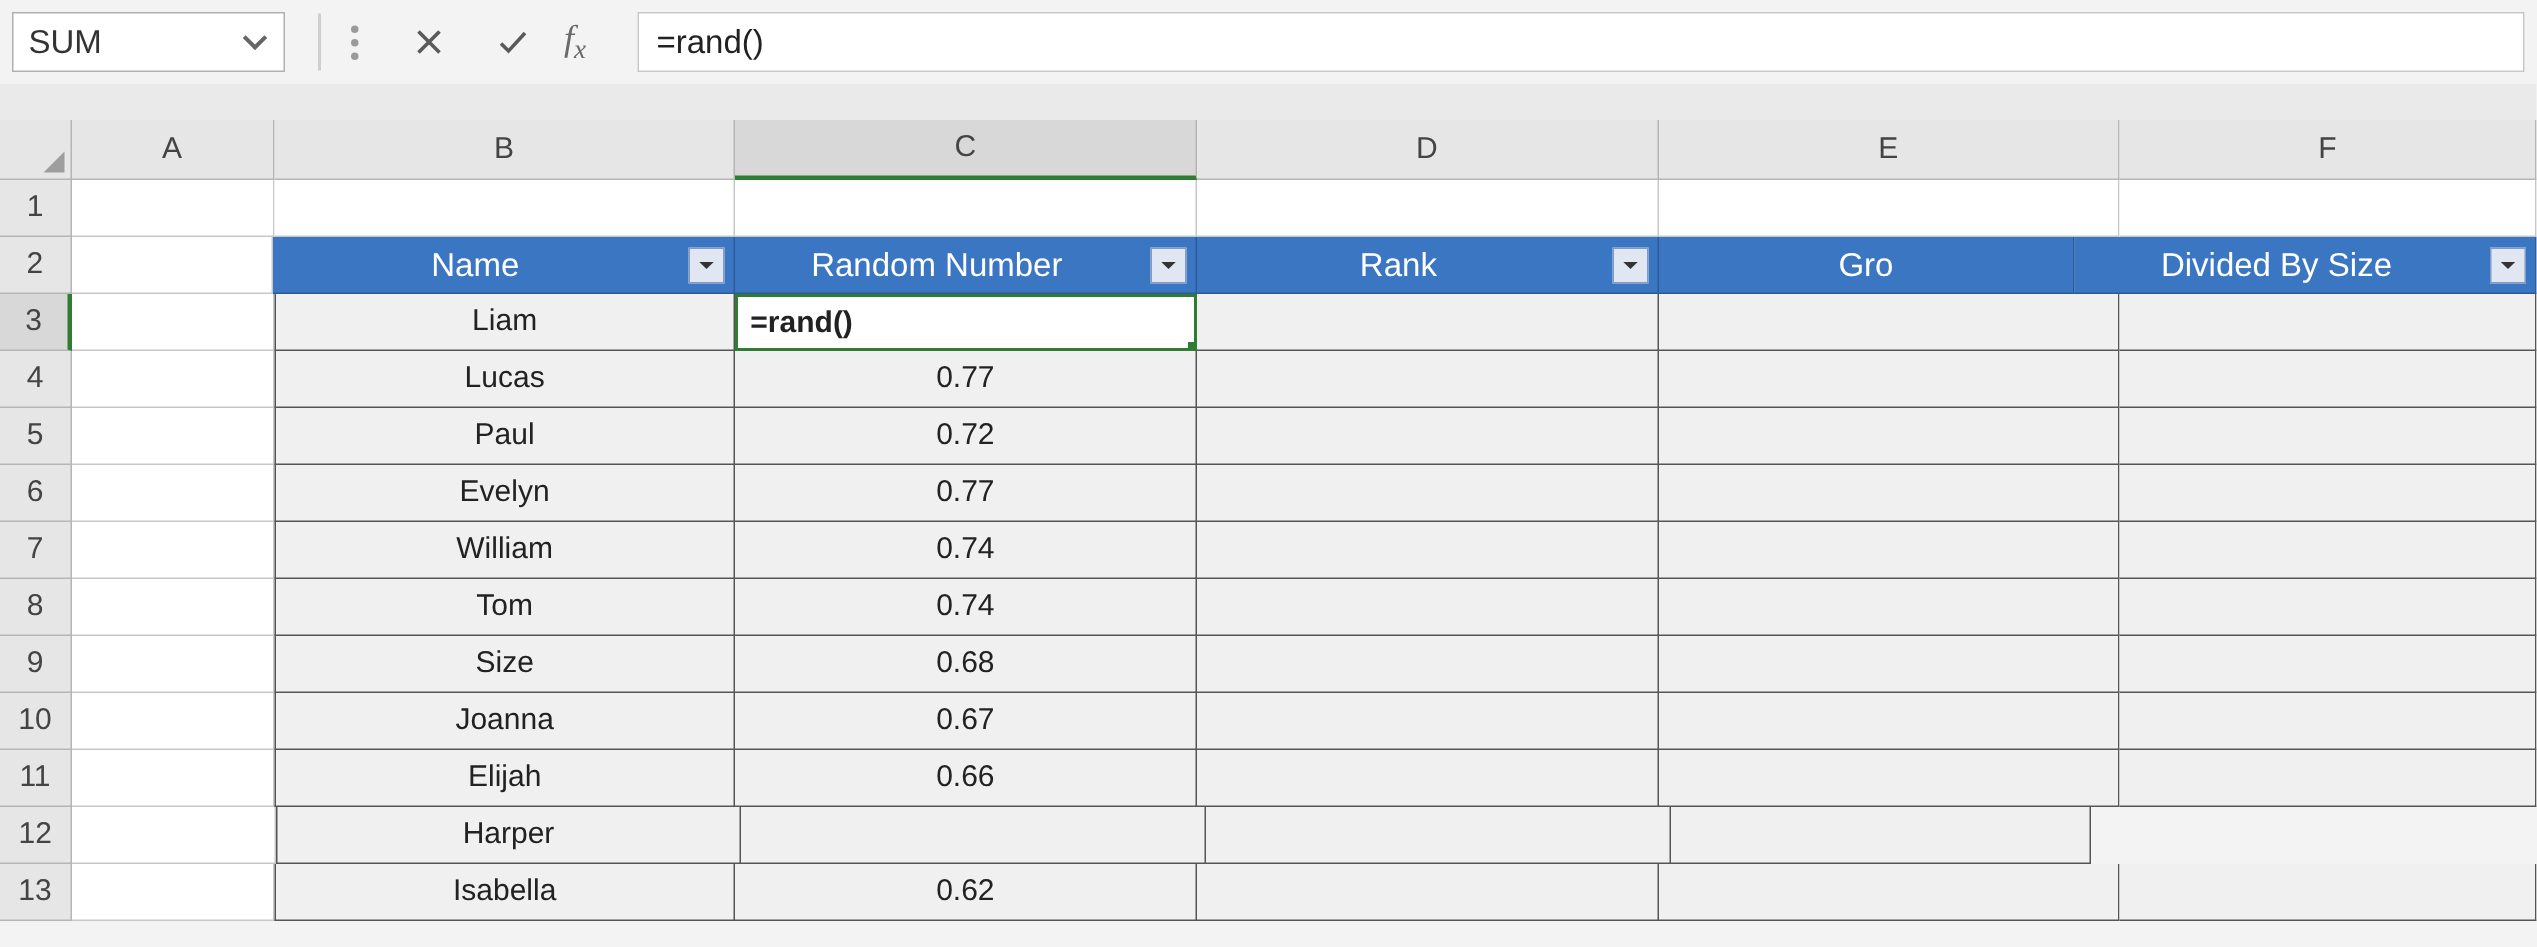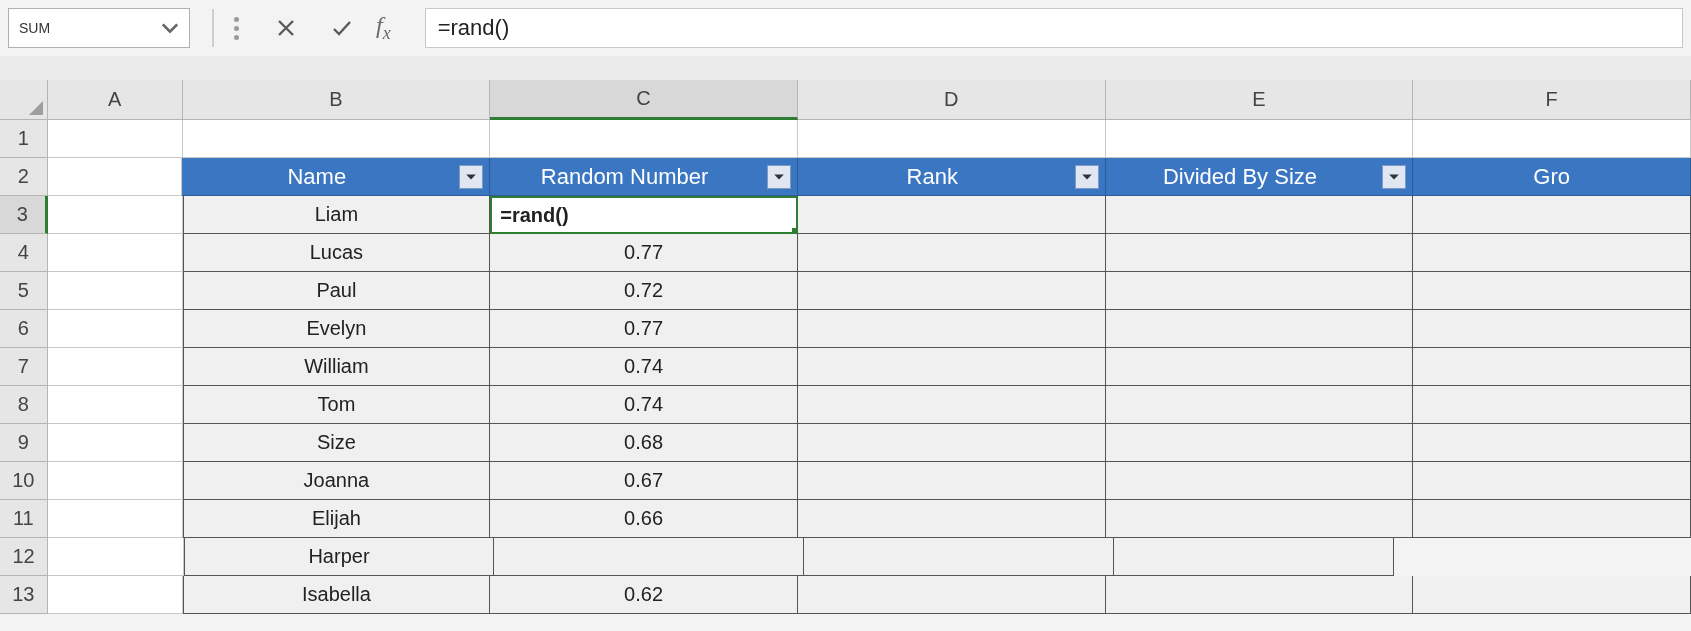--- a/index.html
+++ b/index.html
@@ -21,21 +21,21 @@
   }
   .name-box {
     width: 182px;
     height: 40px;
     background: #fff;
     border: 1px solid #b0b0b0;
     display: flex;
     align-items: center;
     justify-content: space-between;
     padding: 0 10px;
-    font-size: 14px;
+    font-size: 22px;
     color: #333;
   }
   .name-box .nb-label { flex: 1; }
   .name-box .nb-chevron {
     width: 18px; height: 18px;
     display: flex; align-items: center; justify-content: center;
     color: #666;
   }
 
   .fb-sep {
@@ -256,31 +256,31 @@
       </div>
   </div>
   <div class="cell cD header-cell">
     <span>Rank</span>
     <div class="filter-btn">
         <svg viewBox="0 0 10 10">
           <path d="M1 3 L5 7 L9 3"></path>
         </svg>
       </div>
   </div>
+  <div class="cell cF header-cell nofilter">
+    <span>Gro</span>
+  </div>
   <div class="cell cE header-cell">
     <span>Divided By Size</span>
     <div class="filter-btn">
         <svg viewBox="0 0 10 10">
           <path d="M1 3 L5 7 L9 3"></path>
         </svg>
       </div>
   </div>
-  <div class="cell cF header-cell nofilter">
-    <span>Gro</span>
-  </div>
 </div>
 
 <div class="row">
   <div class="rh active">3</div>
   <div class="cell cA"></div>
   <div class="cell cB data left">Liam</div>
   <div class="cell cC editing">=rand()</div>
   <div class="cell cD data"></div>
   <div class="cell cE data"></div>
   <div class="cell cF data"></div>

